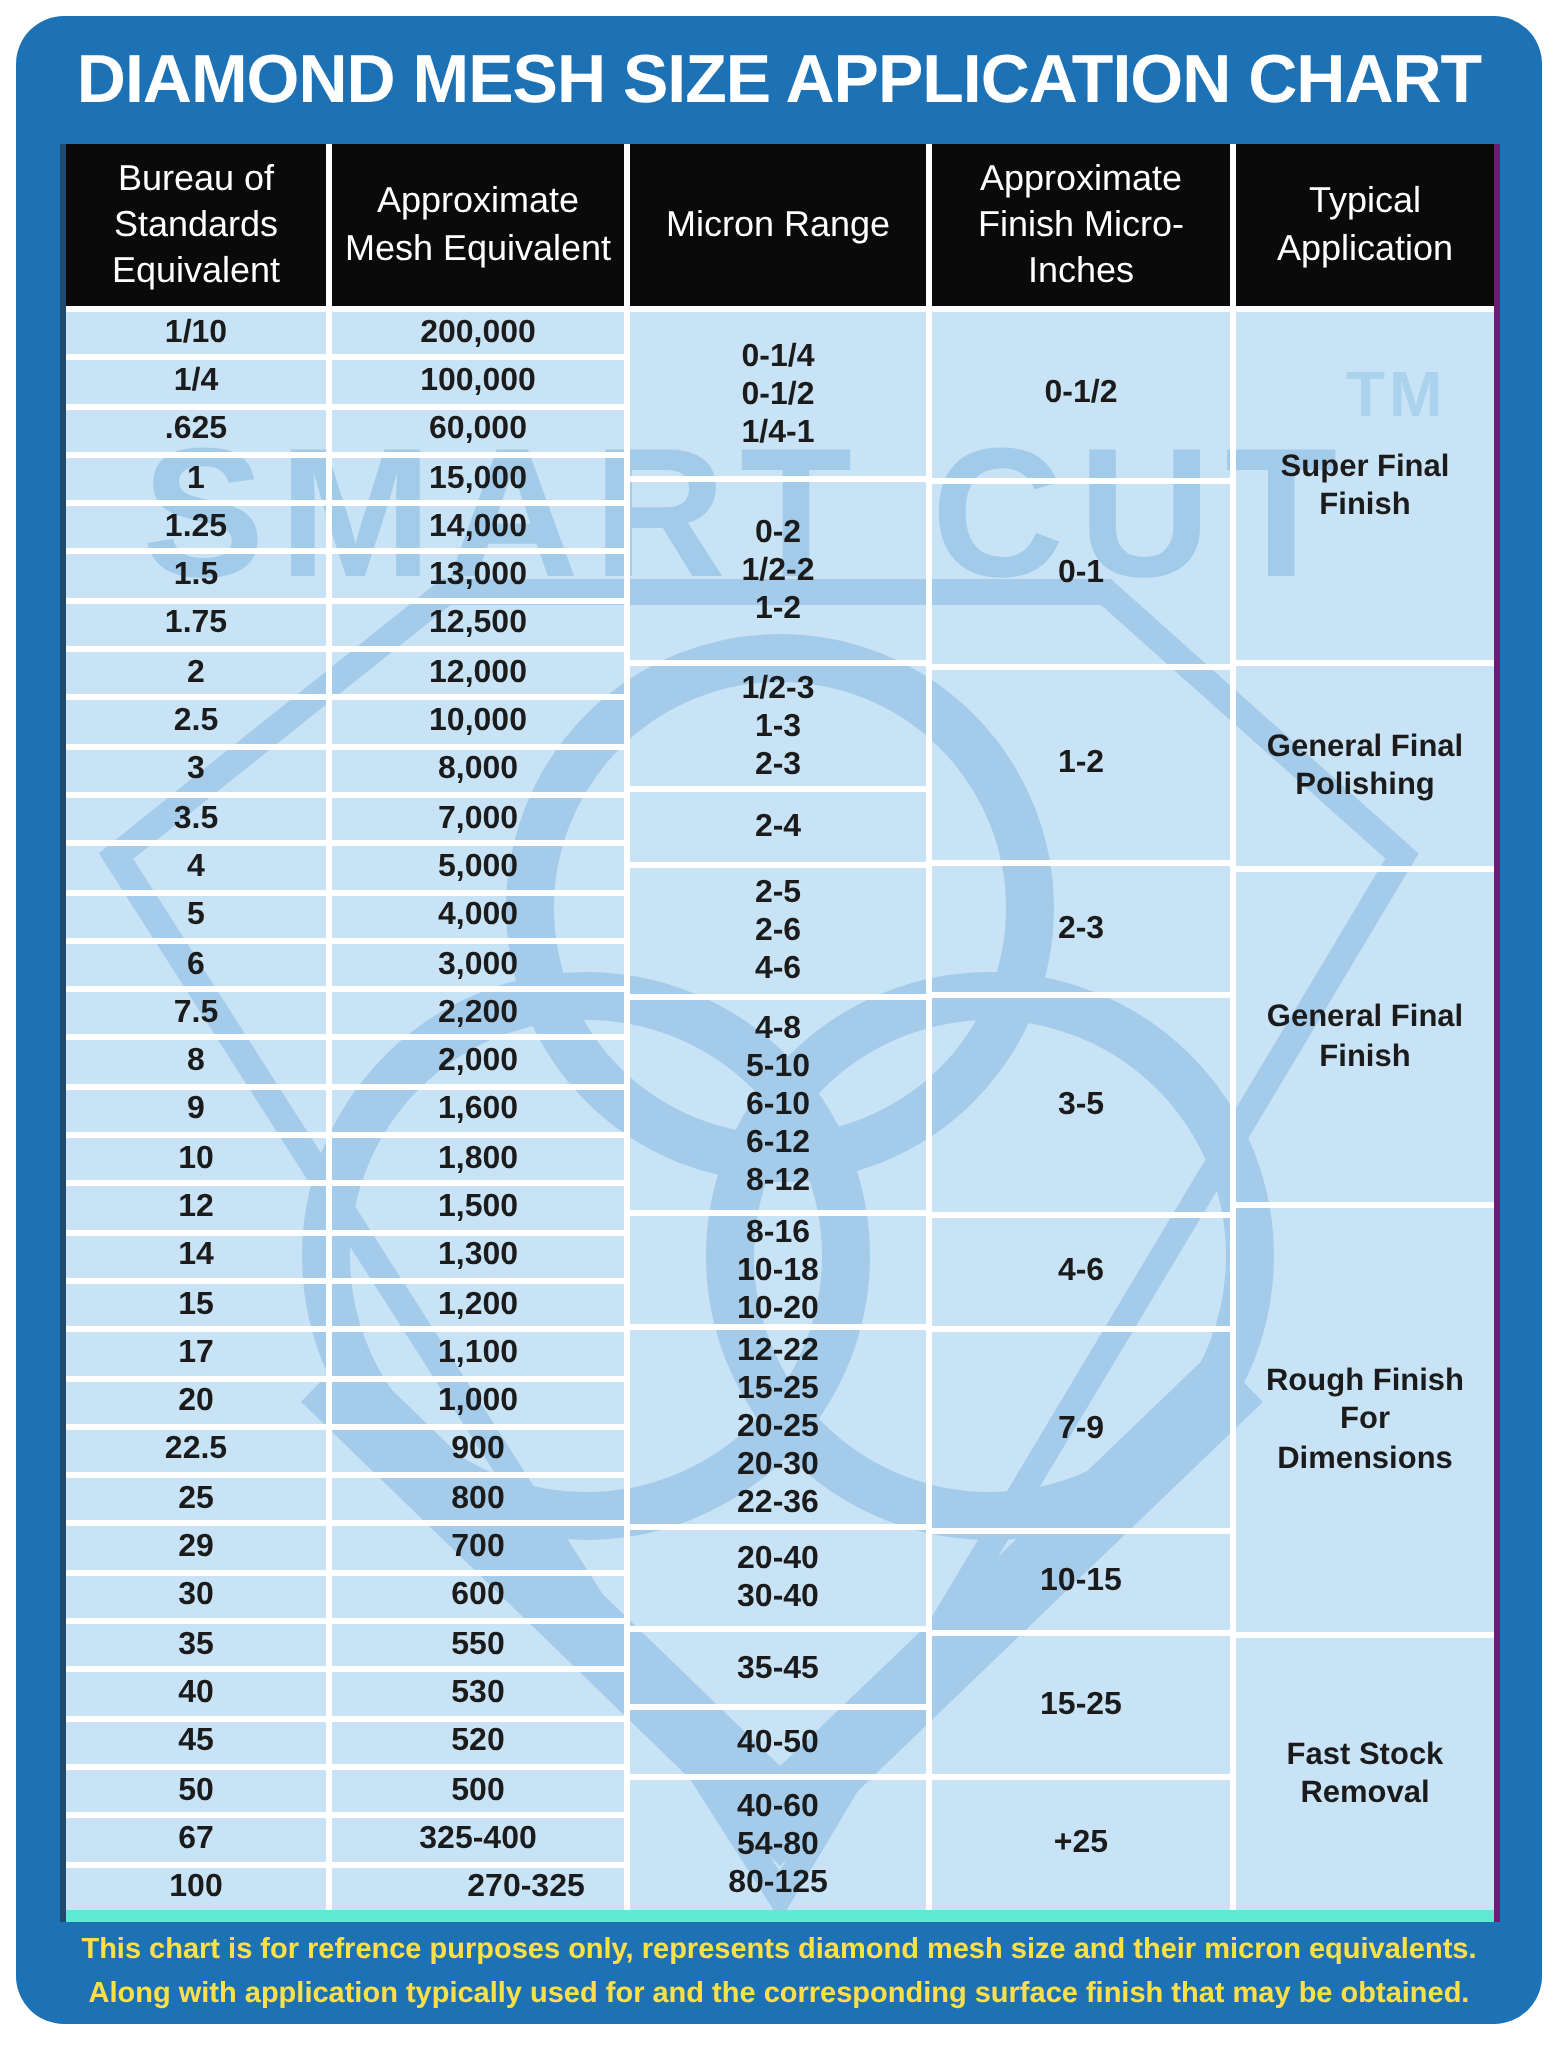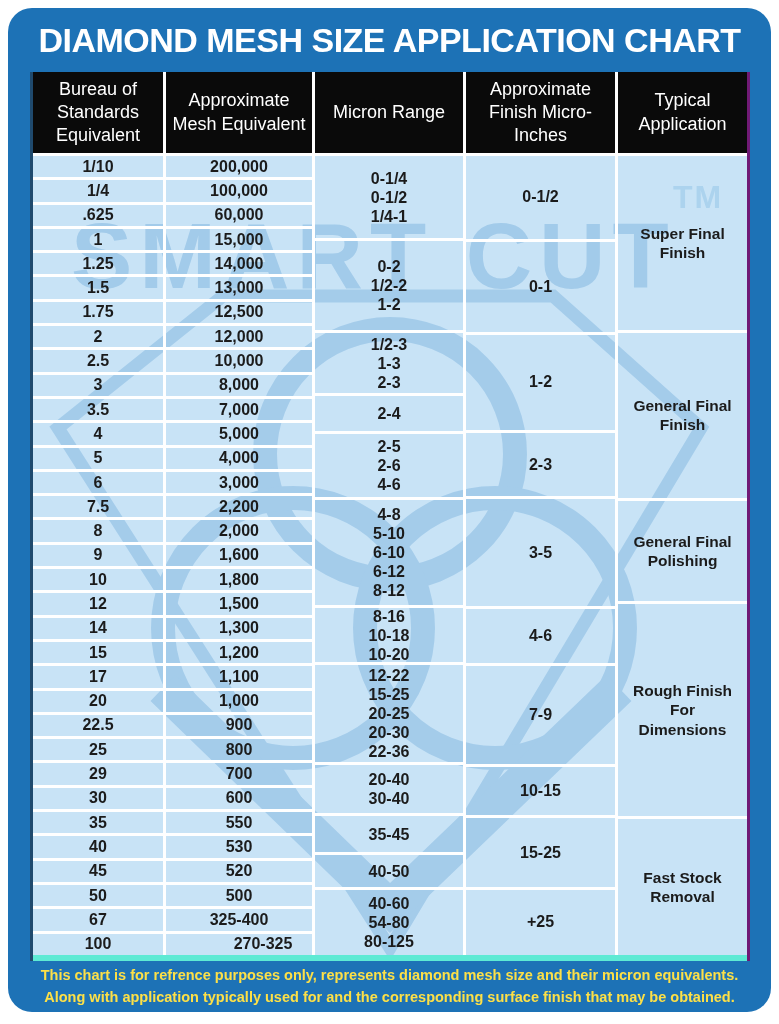--- a/index.html
+++ b/index.html
@@ -197,22 +197,22 @@
               <div class="cell num" style="flex: 65 1 0px;">2-3</div>
               <div class="cell num" style="flex: 109 1 0px;">3-5</div>
               <div class="cell num" style="flex: 56 1 0px;">4-6</div>
               <div class="cell num" style="flex: 100 1 0px;">7-9</div>
               <div class="cell num" style="flex: 50 1 0px;">10-15</div>
               <div class="cell num" style="flex: 70 1 0px;">15-25</div>
               <div class="cell num" style="flex: 67 1 0px;">+25</div>
             </div>
           <div class="col col-app" id="col-app">
               <div class="cell app" style="flex: 175 1 0px;">Super Final Finish</div>
+              <div class="cell app" style="flex: 101 1 0px;">General Final Polishing</div>
               <div class="cell app" style="flex: 166 1 0px;">General Final Finish</div>
-              <div class="cell app" style="flex: 101 1 0px;">General Final Polishing</div>
               <div class="cell app" style="flex: 213 1 0px;">Rough Finish For Dimensions</div>
               <div class="cell app" style="flex: 137 1 0px;">Fast Stock Removal</div>
             </div>
         </div>
       </div>
     </div>
 
     <div class="footer">
       <div>This chart is for refrence purposes only, represents diamond mesh size and their micron equivalents.</div>
       <div>Along with application typically used for and the corresponding surface finish that may be obtained.</div>

